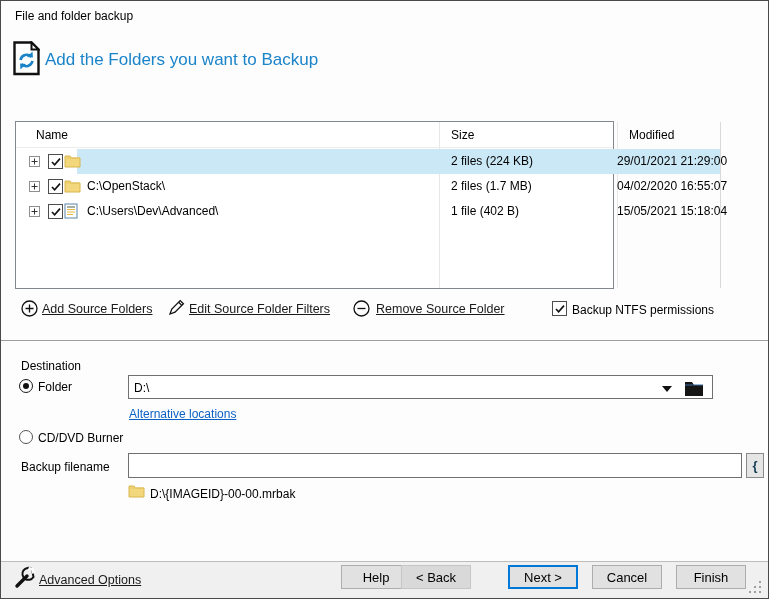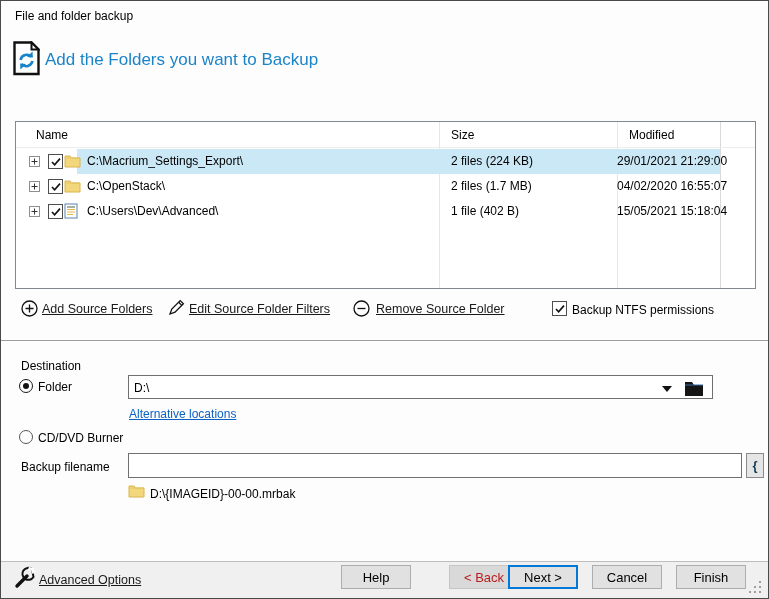--- a/index.html
+++ b/index.html
@@ -12,21 +12,21 @@
   .abs { position:absolute; }
 
   
   #win-title { left:14px; top:8px; font-size:12px; color:#000; }
   #hdr-icon { left:12px; top:40px; }
   #hdr-title { left:44px; top:49px; font-size:17px; color:#1b84c9; }
 
   
   #src-label { left:20px; top:99px;margin-top:28px; }
   #src-table {
-    left:14px; top:120px; width:741px; height:168px;
+    left:14px; top:120px; width:599px; height:168px;
     background:#fff; border:1px solid #83888f;
   }
   .colsep { position:absolute; top:0; bottom:0; width:1px; background:#e7e7e7; }
   .hdr-row { position:absolute; left:0; top:0; right:0; height:26px; border-bottom:1px solid #ededed; }
   .hdr-cell { position:absolute; top:6px; font-size:12px; color:#000; }
   .t-row { position:absolute; left:0; right:0; height:25px; }
   .sel-bg { position:absolute; left:61px; width:643px; top:0; bottom:0; background:#cbe8f6; }
   .expander { position:absolute; left:13px; top:7px; width:11px; height:11px; }
   .chk { position:absolute; width:15px; height:15px; border:1px solid #4d4d4d; background:#fff; }
   .row-chk { left:32px; top:5px; }
@@ -87,21 +87,21 @@
   
   #footer { left:0; top:560px; width:769px; height:39px; background:#f0f0f0; border-top:1px solid #bdbdbd; }
   #adv-icon { left:10px; top:564px; }
   #adv-link { left:38px; top:572px; color:#1a1a1a; text-decoration:underline; font-size:12.5px; cursor:pointer; }
   .btn {
     position:absolute; top:564px; height:24px; width:70px;
     background:#e1e1e1; border:1px solid #adadad; font-family:"Liberation Sans",sans-serif;
     font-size:13px; color:#000; cursor:pointer;
   }
   #btn-help { left:340px; }
-  #btn-back { left:448px; background:#d9d9d9; border-color:#c6c6c6; color:#b91c1c; cursor:default; }
+  #btn-back { left:400px; background:#d9d9d9; border-color:#c6c6c6; color:#000000; cursor:default; }
   #btn-next { left:507px; border:2px solid #0078d7; }
   #btn-cancel { left:591px; }
   #btn-finish { left:675px; }
   #grip { left:748px; top:580px; }
 </style>
 </head>
 <body>
 
 <div id="window">
 
@@ -144,21 +144,20 @@
         <svg width="12" height="12" viewBox="0 0 12 12">
             <path d="M2 6 l2.6 2.8 L10 2.6" fill="none" stroke="#111" stroke-width="1.6"></path>
           </svg>
       </span>
       <span class="row-icon">
         <svg width="17" height="15">
             <path d="M1 3 h5 l1.5 2 H16 v9 H1z" fill="#f3d77c" stroke="#d8b44e"></path>
             <path d="M1 5 h15" stroke="#e7c765"></path>
           </svg>
       </span>
-      <span class="cell-name">C:\Macrium_Settings_Export\</span>
       <span class="cell-size">2 files (224 KB)</span>
       <span class="cell-mod">29/01/2021 21:29:00</span>
     </div>
 
     <div class="t-row" style="top:52px;">
       <span class="expander">
         <svg width="11" height="11">
             <rect x="0.5" y="0.5" width="10" height="10" fill="#fff" stroke="#8f8f8f"></rect>
             <path d="M2.5 5.5h6M5.5 2.5v6" stroke="#333" stroke-width="1"></path>
           </svg>

